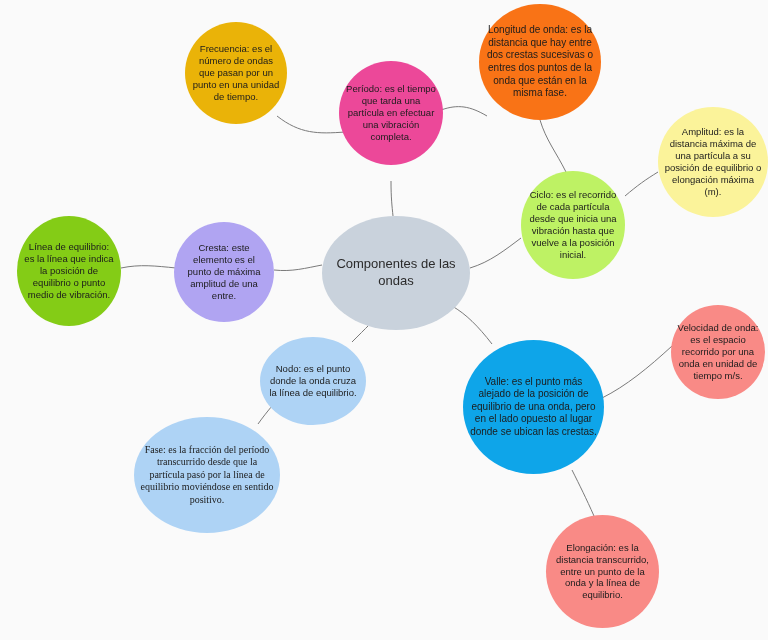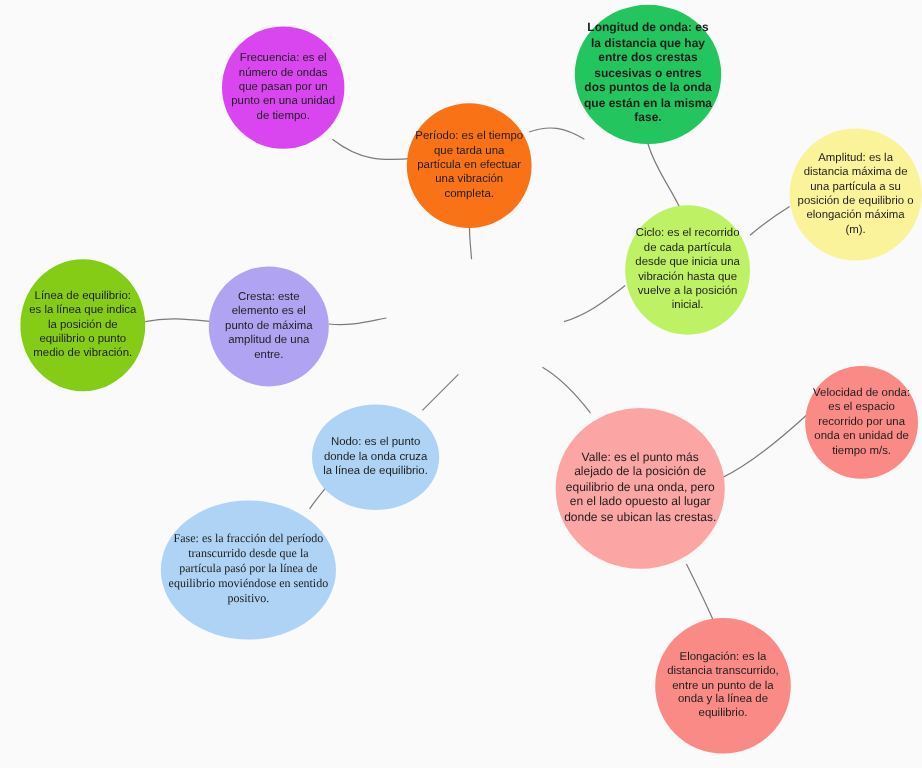--- a/index.html
+++ b/index.html
@@ -68,50 +68,53 @@
       <path d="M 521 238 C 505 250, 490 262, 470 268" fill="none" stroke="#7a7a7a" stroke-width="1"></path>
       <path d="M 274 270 C 292 272, 306 268, 322 265" fill="none" stroke="#7a7a7a" stroke-width="1"></path>
       <path d="M 121 268 C 140 264, 156 266, 176 268" fill="none" stroke="#7a7a7a" stroke-width="1"></path>
       <path d="M 352 342 C 366 328, 374 320, 382 312" fill="none" stroke="#7a7a7a" stroke-width="1"></path>
       <path d="M 258 424 C 268 410, 274 404, 282 394" fill="none" stroke="#7a7a7a" stroke-width="1"></path>
       <path d="M 492 344 C 478 326, 466 314, 452 306" fill="none" stroke="#7a7a7a" stroke-width="1"></path>
       <path d="M 602 398 C 626 386, 648 368, 672 346" fill="none" stroke="#7a7a7a" stroke-width="1"></path>
       <path d="M 572 470 C 580 486, 586 498, 594 516" fill="none" stroke="#7a7a7a" stroke-width="1"></path>
     </svg>
 
+  <div class="node central" style="left:322px; top:216px; width:148px; height:114px; background:#c9d2dc;">
+    <span>Componentes de las ondas</span>
+  </div>
 
   <div id="nodes">
-      <div class="node leaf" style="left: 185px; top: 22px; width: 102px; height: 102px; background: #d946ef;">
+      <div class="node leaf" style="left: 185px; top: 22px; width: 102px; height: 102px; background: #eab308;">
         <span>Frecuencia: es el número de ondas que pasan por un punto en una unidad de tiempo.</span>
       </div>
-      <div class="node leaf" style="left: 339px; top: 86px; width: 104px; height: 104px; background: #f97316;">
+      <div class="node leaf" style="left: 339px; top: 61px; width: 104px; height: 104px; background: #ec4899;">
         <span>Período: es el tiempo que tarda una partícula en efectuar una vibración completa.</span>
       </div>
-      <div class="node leaf-lg" style="left: 479px; top: 4px; width: 122px; height: 116px; background: #22c55e; font-weight: bold;">
+      <div class="node leaf-lg" style="left: 479px; top: 4px; width: 122px; height: 116px; background: #f97316;">
         <span>Longitud de onda: es la distancia que hay entre dos crestas sucesivas o entres dos puntos de la onda que están en la misma fase.</span>
       </div>
       <div class="node leaf" style="left: 658px; top: 107px; width: 110px; height: 110px; background: rgb(251, 243, 154); text-align: center;">
         <span>Amplitud: es la distancia máxima de una partícula a su posición de equilibrio o elongación máxima (m).</span>
       </div>
       <div class="node leaf" style="left: 521px; top: 171px; width: 104px; height: 108px; background: #bef264;">
         <span>Ciclo: es el recorrido de cada partícula desde que inicia una vibración hasta que vuelve a la posición inicial.</span>
       </div>
       <div class="node leaf" style="left: 174px; top: 222px; width: 100px; height: 100px; background: rgb(176, 164, 242);">
         <span>Cresta: este elemento es el punto de máxima amplitud de una entre.</span>
       </div>
       <div class="node leaf" style="left: 17px; top: 216px; width: 104px; height: 110px; background: #84cc16;">
         <span>Línea de equilibrio: es la línea que indica la posición de equilibrio o punto medio de vibración.</span>
       </div>
       <div class="node leaf" style="left: 260px; top: 337px; width: 106px; height: 88px; background: rgb(174, 211, 245);">
         <span>Nodo: es el punto donde la onda cruza la línea de equilibrio.</span>
       </div>
       <div class="node leaf-lg" style="left: 134px; top: 417px; width: 146px; height: 116px; background: rgb(174, 211, 245); font-family: Liberation Serif, serif;">
         <span>Fase: es la fracción del período transcurrido desde que la partícula pasó por la línea de equilibrio moviéndose en sentido positivo.</span>
       </div>
-      <div class="node leaf-lg" style="left: 463px; top: 340px; width: 141px; height: 134px; background: #fca5a5; justify-content: flex-end;">
+      <div class="node leaf-lg" style="left: 463px; top: 340px; width: 141px; height: 134px; background: #0ea5e9; justify-content: flex-end;">
         <span>Valle: es el punto más alejado de la posición de equilibrio de una onda, pero en el lado opuesto al lugar donde se ubican las crestas.</span>
       </div>
       <div class="node leaf" style="left: 671px; top: 305px; width: 94px; height: 94px; background: rgb(249, 138, 134);">
         <span>Velocidad de onda: es el espacio recorrido por una onda en unidad de tiempo m/s.</span>
       </div>
       <div class="node leaf" style="left: 546px; top: 515px; width: 113px; height: 113px; background: rgb(249, 138, 134);">
         <span>Elongación: es la distancia transcurrido, entre un punto de la onda y la línea de equilibrio.</span>
       </div>
     </div>
 

